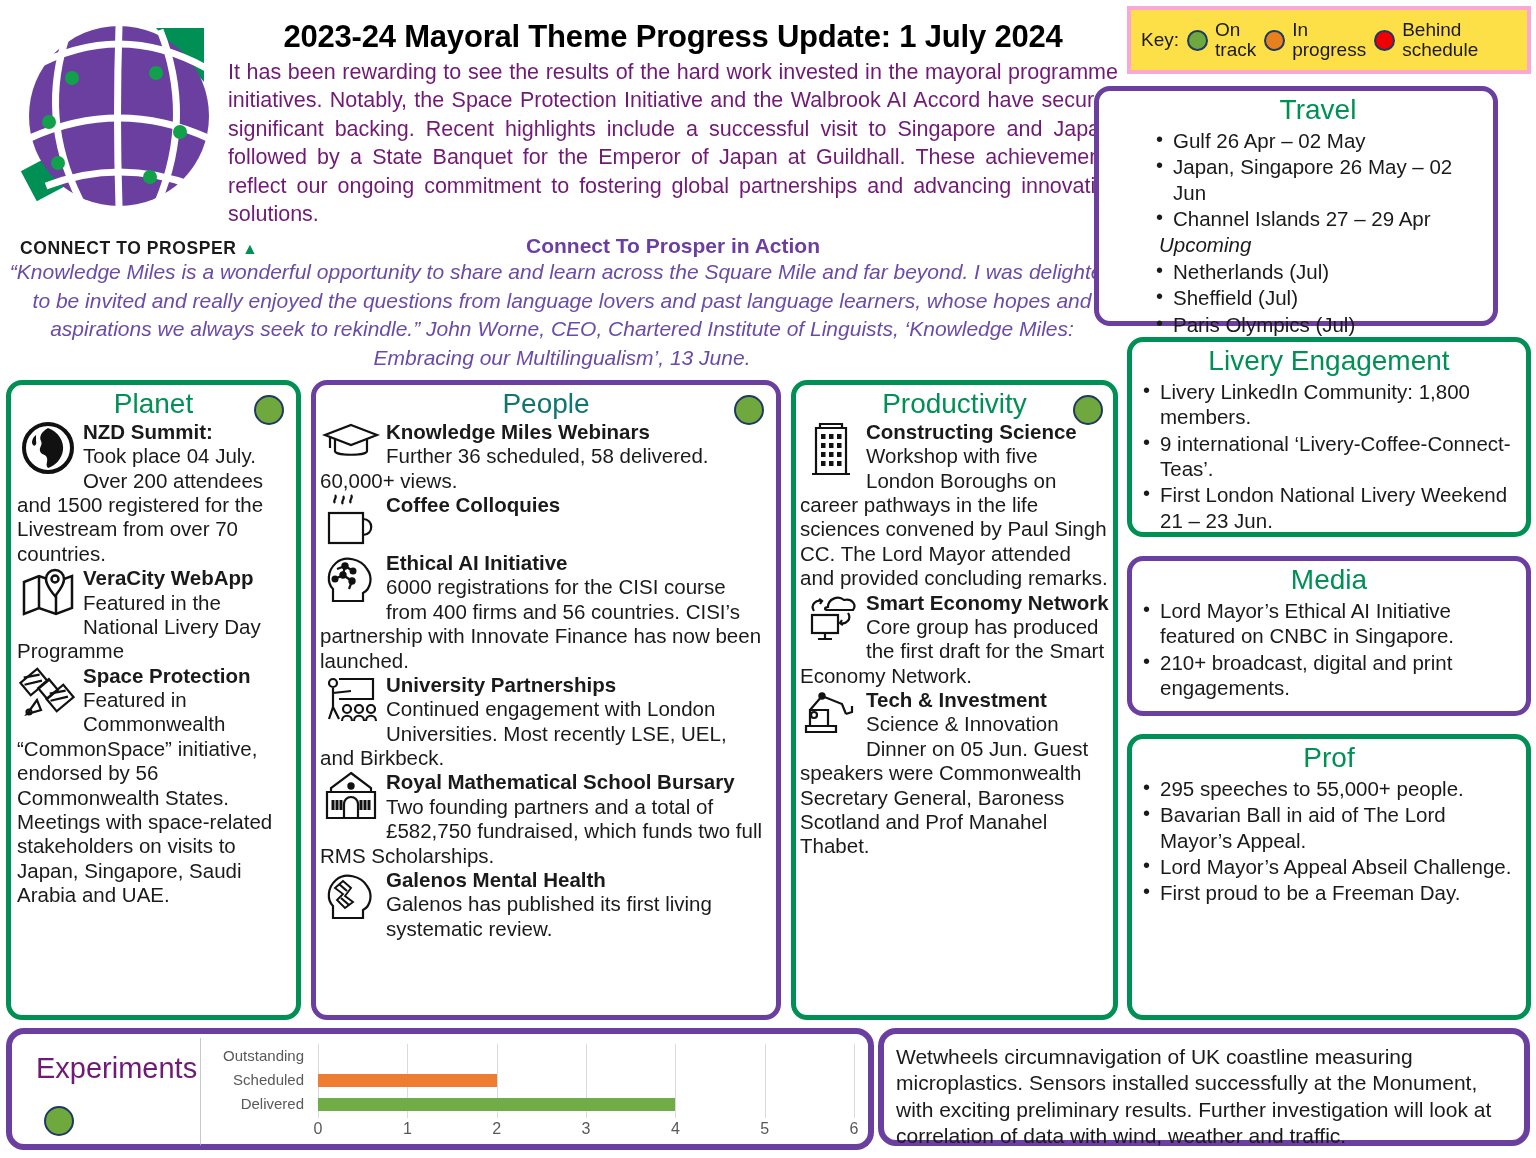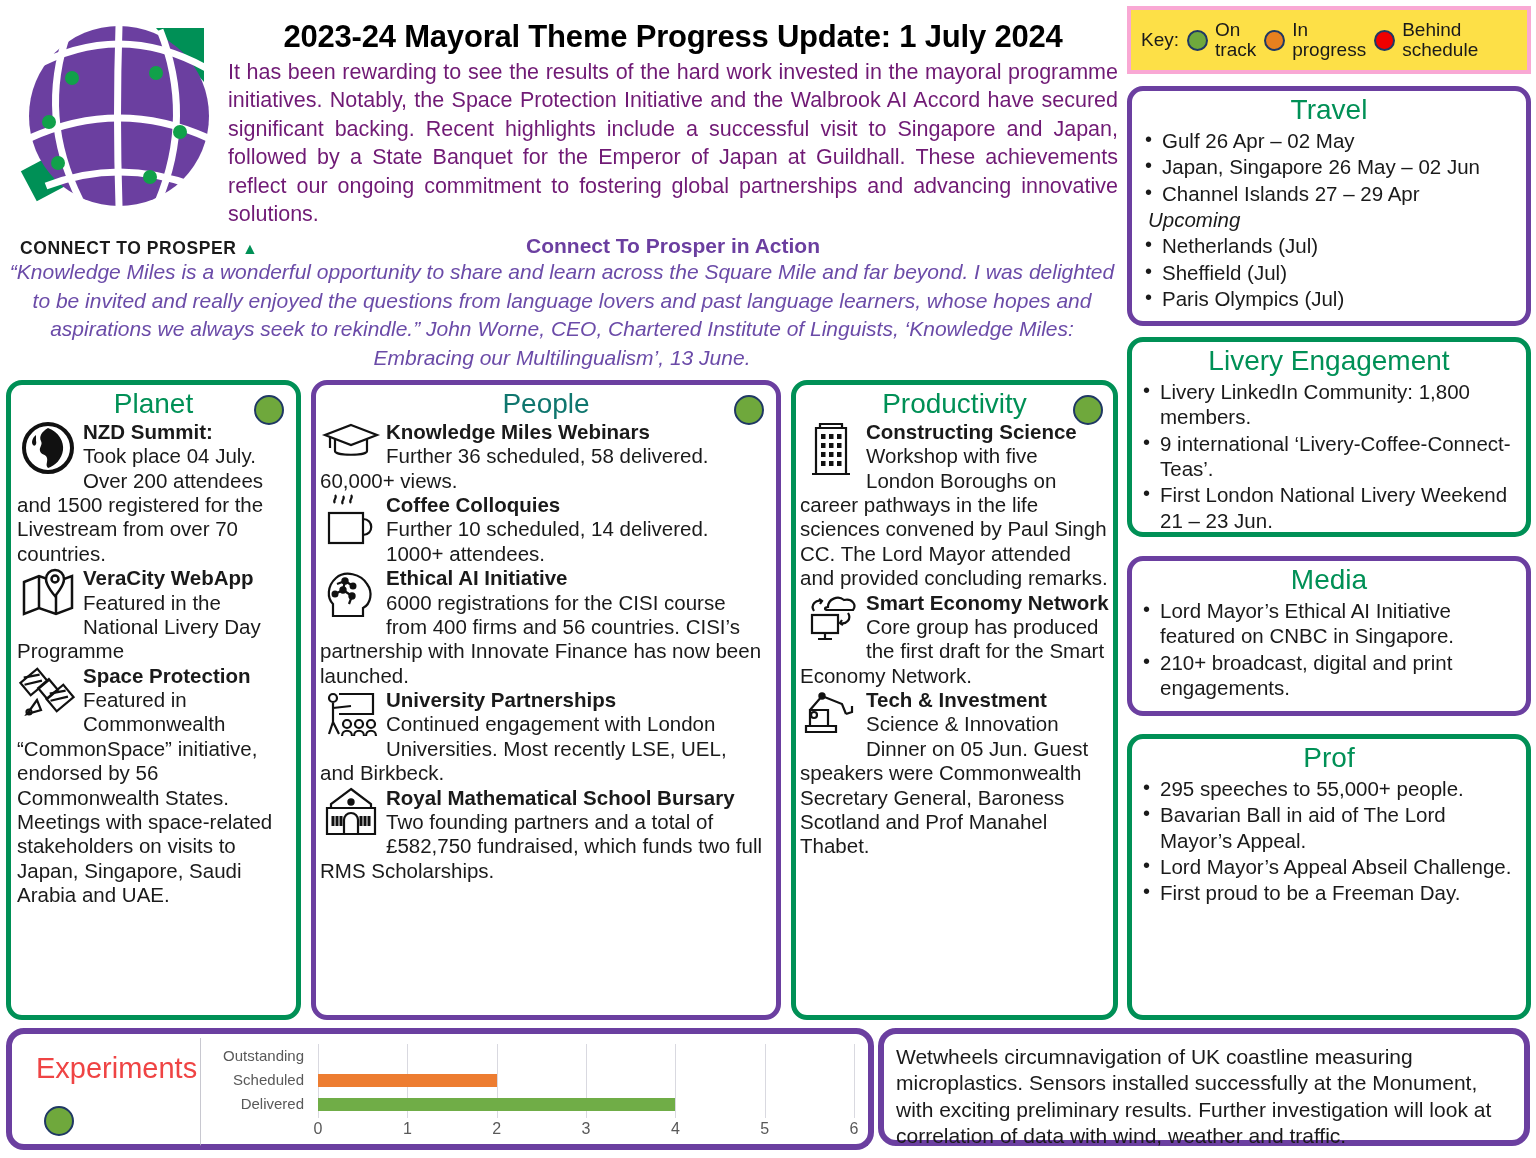--- a/index.html
+++ b/index.html
@@ -92,21 +92,21 @@
   .col-text { font-size: 20.5px; color: #1a1a1a; line-height: 1.19; }
   .col-text b { font-weight: bold; display: block; }
 
   
   .exp-left {
     position: absolute; left: 6px; top: 1028px; width: 868px; height: 122px;
     border: 6px solid #6B3FA0; border-radius: 18px; background: #fff;
   }
   .exp-title {
     position: absolute; left: 24px; top: 18px;
-    font-size: 29px; color: #ef4444;
+    font-size: 29px; color: #701a75;
   }
   .exp-dot {
     position: absolute; left: 32px; top: 72px; width: 30px; height: 30px;
     border-radius: 50%; border: 2.5px solid #1F3864;
   }
   .chart {
     position: absolute; left: 188px; top: 4px; width: 668px; height: 108px;
     border-left: 1px solid #c8c8d0; border-bottom: 2px solid #6B3FA0;
   }
   .cat-labels { position: absolute; left: 0; top: 6px; width: 110px; }
@@ -257,21 +257,20 @@
       <div class="stack" style="clear:both;">
         <svg class="float-ico" width="60" height="58" viewBox="0 0 60 58">
           <g fill="none" stroke="#111" stroke-width="2.2">
             <path d="M14 10 C11 7 17 5 14 2 M22 11 C19 8 25 6 22 3 M30 10 C27 7 33 5 30 2"></path>
             <rect x="8" y="20" width="34" height="30"></rect>
             <path d="M42 26 C53 26 53 42 42 42"></path>
           </g>
         </svg>
         <div class="col-text">
           <b>Coffee Colloquies</b>
-          <span>Further 10 scheduled, 14 delivered. 1000+ attendees.</span>
         </div>
       </div>
       <div class="stack" style="clear:both;">
         <svg class="float-ico" width="60" height="56" viewBox="0 0 60 56">
           <g fill="none" stroke="#111" stroke-width="2.2">
             <path d="M42 50 L42 42 C50 38 52 26 46 18 C40 8 24 4 15 12 C6 20 6 32 12 38 L12 50 Z"></path>
             <path d="M16 18 L24 15 M24 15 L32 20 M24 15 L22 24 M22 24 L14 28 M22 24 L31 30 M31 30 L28 38"></path>
             <circle cx="24" cy="15" r="2.6" fill="#111"></circle>
             <circle cx="22" cy="24" r="2.6" fill="#111"></circle>
             <circle cx="31" cy="30" r="2.6" fill="#111"></circle>
@@ -309,20 +308,33 @@
             <path d="M30 3 L50 18 L50 22 L10 22 L10 18 Z"></path>
             <path d="M6 22 L54 22 L54 48 L6 48 Z"></path>
             <path d="M23 48 L23 34 A7 7 0 0 1 37 34 L37 48"></path>
             <circle cx="30" cy="16" r="2.6" fill="#111"></circle>
             <path d="M12 30 L12 40 M16 30 L16 40 M20 30 L20 40 M40 30 L40 40 M44 30 L44 40 M48 30 L48 40" stroke-width="3"></path>
           </g>
         </svg>
         <div class="col-text">
           <b>Royal Mathematical School Bursary</b>
           <span>Two founding partners and a total of £582,750 fundraised, which funds two full RMS Scholarships.</span>
+        </div>
+      </div>
+      <div class="stack" style="clear:both;">
+        <svg class="float-ico" width="60" height="56" viewBox="0 0 60 56">
+          <g fill="none" stroke="#111" stroke-width="2.2">
+            <path d="M42 50 L42 42 C50 38 52 26 46 18 C40 8 24 4 15 12 C6 20 6 32 12 38 L12 50 Z"></path>
+            <path d="M14 20 L22 13 L30 20 L24 28 L32 34 L24 40 L16 32 L22 26 Z" stroke-width="1.9"></path>
+            <path d="M18 16 L26 23 M20 30 L28 37"></path>
+          </g>
+        </svg>
+        <div class="col-text">
+          <b>Galenos Mental Health</b>
+          <span>Galenos has published its first living systematic review.</span>
         </div>
       </div>
     </div>
   </div>
 
   <div class="panel green" style="left:791px; top:380px; width:327px; height:640px;">
     <div class="panel-title green">Productivity</div>
     <div class="panel-dot" id="proddot" style="right: 10px; top: 10px; background: rgb(111, 168, 60);"></div>
     <div class="col-body" style="padding:0 4px 0 4px;">
       <div class="stack">
@@ -381,21 +393,21 @@
           </g>
         </svg>
         <div class="col-text">
           <b>Tech &amp; Investment</b>
           <span>Science &amp; Innovation Dinner on 05 Jun. Guest speakers were Commonwealth Secretary General, Baroness Scotland and Prof Manahel Thabet.</span>
         </div>
       </div>
     </div>
   </div>
 
-  <div class="panel purple" style="left:1127px; top:86px; width:404px; height:240px;">
+  <div class="panel purple" style="left:1094px; top:86px; width:404px; height:240px;padding-left:44px;">
     <div class="panel-title green">Travel</div>
     <ul class="bul">
       <li>Gulf 26 Apr – 02 May</li>
       <li>Japan, Singapore 26 May – 02 Jun</li>
       <li>Channel Islands 27 – 29 Apr</li>
       <li class="nobullet"><span class="upcoming">Upcoming</span></li>
       <li>Netherlands (Jul)</li>
       <li>Sheffield (Jul)</li>
       <li>Paris Olympics (Jul)</li>
     </ul>

